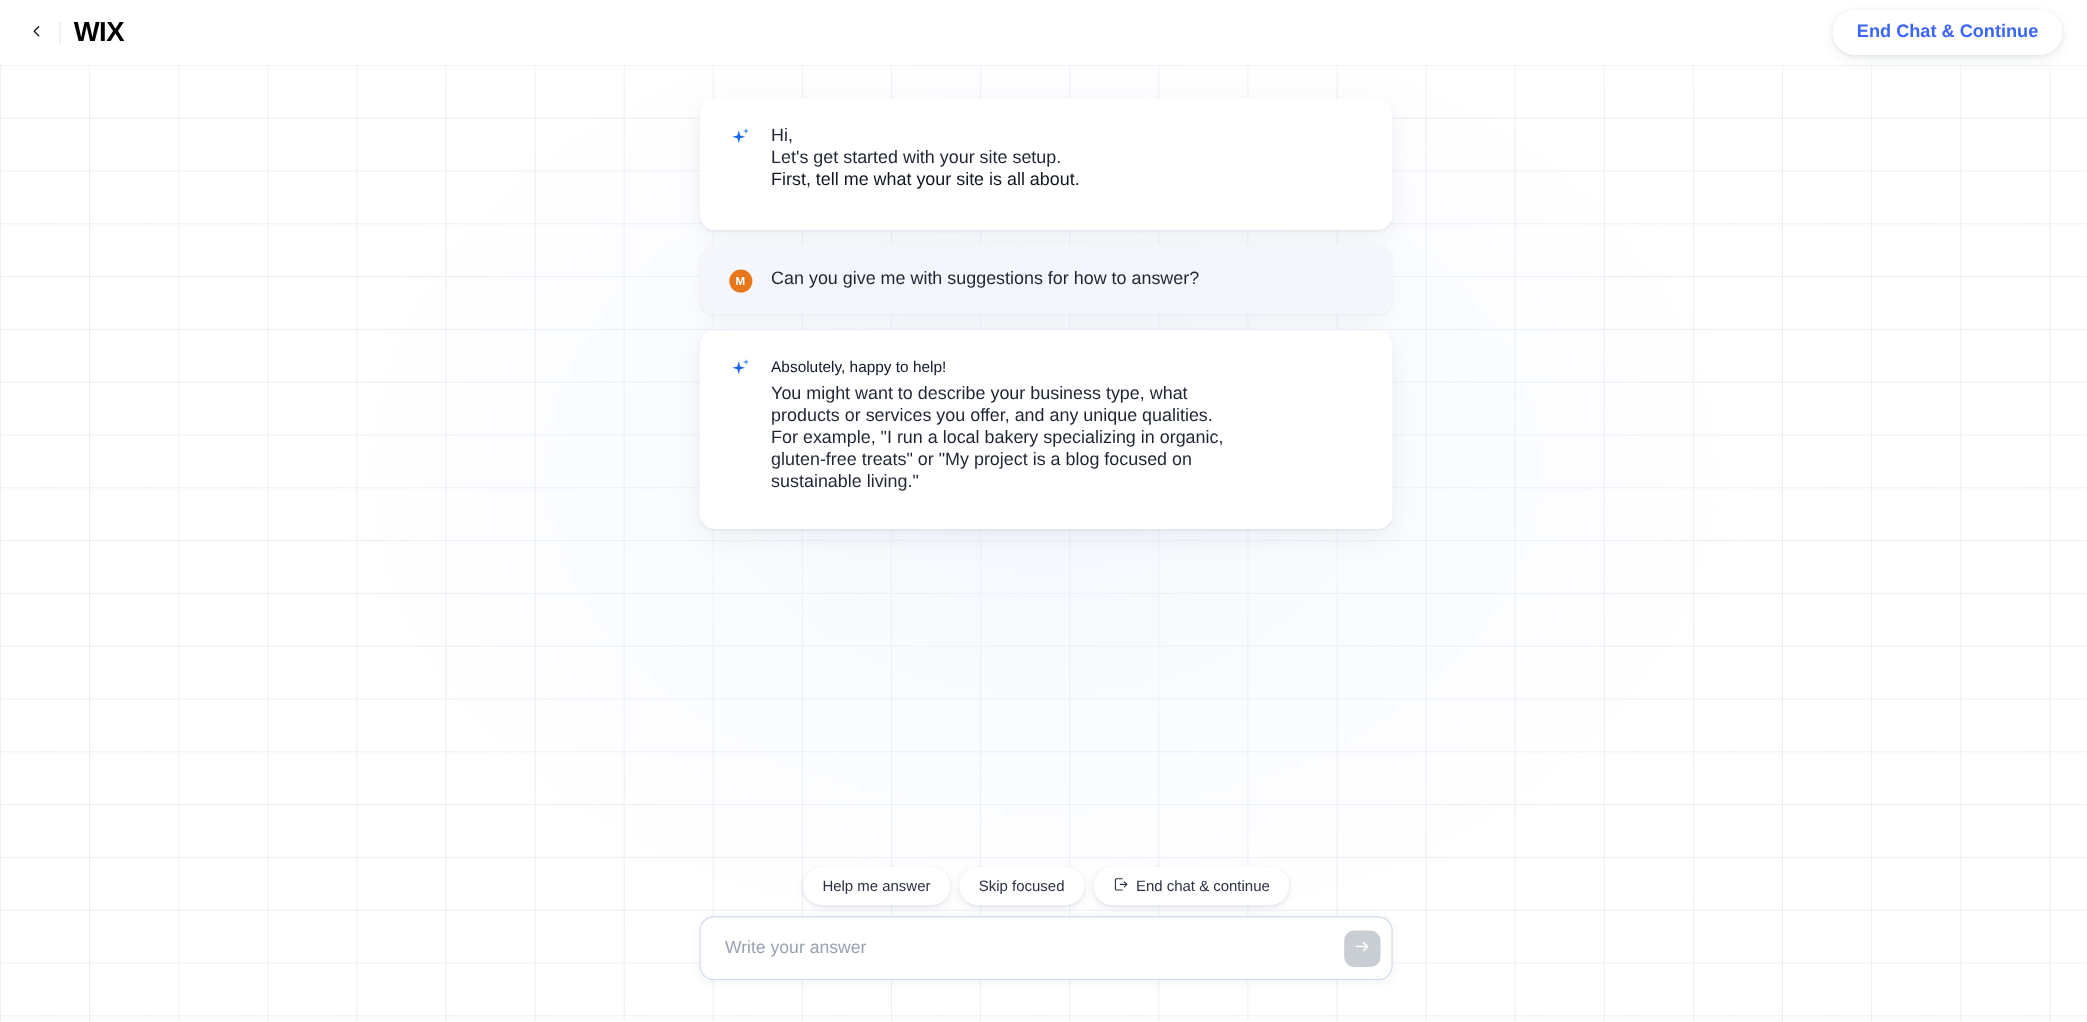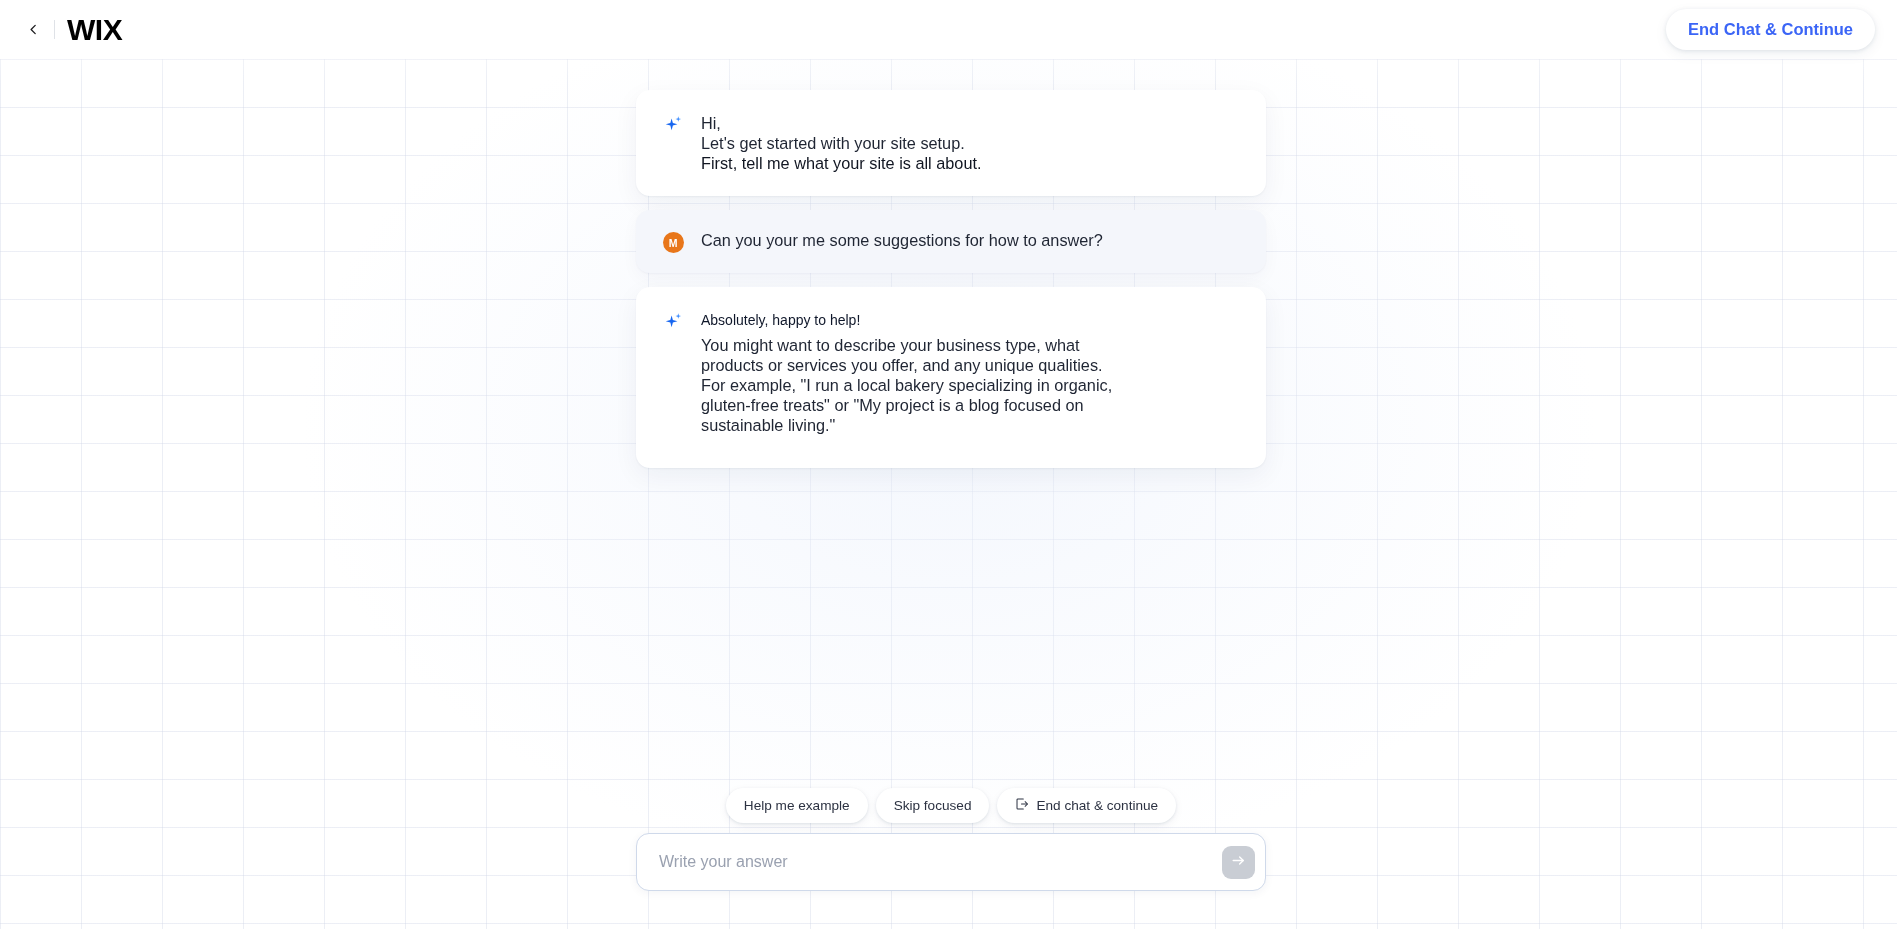--- a/index.html
+++ b/index.html
@@ -60,21 +60,21 @@
     color: #1d1d1f;
   }
   .topbar-divider {
     width: 1px;
     height: 19px;
     background: #dfe2e7;
     margin: 0 12px 0 6px;
   }
   .brand {
     font-family: "Liberation Sans", sans-serif;
-    font-size: 30px;
+    font-size: 25px;
     font-weight: 700;
     letter-spacing: -0.5px;
     color: #000000;
   }
   .topbar-spacer { flex: 1; }
   .end-chat-top {
     border: none;
     background: #ffffff;
     color: #3b65f6;
     font-family: "Liberation Sans", sans-serif;
@@ -91,21 +91,21 @@
   .conversation {
     position: absolute;
     left: 636px;
     top: 90px;
     width: 630px;
     z-index: 5;
   }
 
   .msg {
     border-radius: 14px;
-    padding: 23px 26px 23px 26px;
+    padding: 23px 26px 36px 26px;
     display: flex;
     gap: 17px;
     align-items: flex-start;
   }
   .msg.assistant {
     background: #ffffff;
     box-shadow: 0 1px 2px rgba(24,40,75,0.05), 0 8px 26px rgba(24,40,75,0.055);
   }
   .msg.user {
     background: #f4f6fb;
@@ -257,21 +257,21 @@
       <div class="line">Let's get started with your site setup.</div>
       <div class="line bold">First, tell me what your site is all about.</div>
     </div>
   </div>
 
   <div class="msg user m2">
     <div class="avatar-slot">
       <span class="avatar-user">M</span>
     </div>
     <div class="body-col">
-      <div class="line">Can you your me some suggestions for how to answer?</div>
+      <div class="line">Can you give me with suggestions for how to answer?</div>
     </div>
   </div>
 
   <div class="msg assistant m3">
     <div class="avatar-slot">
       <span class="sparkle">
         <svg width="19" height="19" viewBox="0 0 24 24" fill="none" aria-hidden="true">
           <path d="M9.6 4.4 L11.2 10.2 L17 11.8 L11.2 13.4 L9.6 19.2 L8.0 13.4 L2.2 11.8 L8.0 10.2 Z" fill="#1766f0"></path>
           <path d="M18.0 1.6 L18.8 4.3 L21.5 5.1 L18.8 5.9 L18.0 8.6 L17.2 5.9 L14.5 5.1 L17.2 4.3 Z" fill="#3a8bff"></path>
         </svg>
@@ -280,21 +280,21 @@
     <div class="body-col">
       <div class="lead">Absolutely, happy to help!</div>
       <div class="para gap">You might want to describe your business type, what products or services you offer, and any unique qualities. For example, "I run a local bakery specializing in organic, gluten-free treats" or "My project is a blog focused on sustainable living."</div>
     </div>
   </div>
 
 </div>
 
 <div class="chips">
   <button class="chip">
-    <span>Help me example</span>
+    <span>Help me answer</span>
   </button>
   <button class="chip">
     <span>Skip focused</span>
   </button>
   <button class="chip">
     <span>
       <svg width="14" height="14" viewBox="0 0 16 16" fill="none" aria-hidden="true">
         <path d="M9.5 2.2H3.3a1 1 0 0 0-1 1v9.6a1 1 0 0 0 1 1h6.2" stroke="#2c3242" stroke-width="1.15" stroke-linecap="round" stroke-linejoin="round"></path>
         <path d="M11.6 5.4 14.2 8l-2.6 2.6" stroke="#2c3242" stroke-width="1.15" stroke-linecap="round" stroke-linejoin="round"></path>
         <path d="M14.0 8H7.4" stroke="#2c3242" stroke-width="1.15" stroke-linecap="round"></path>

